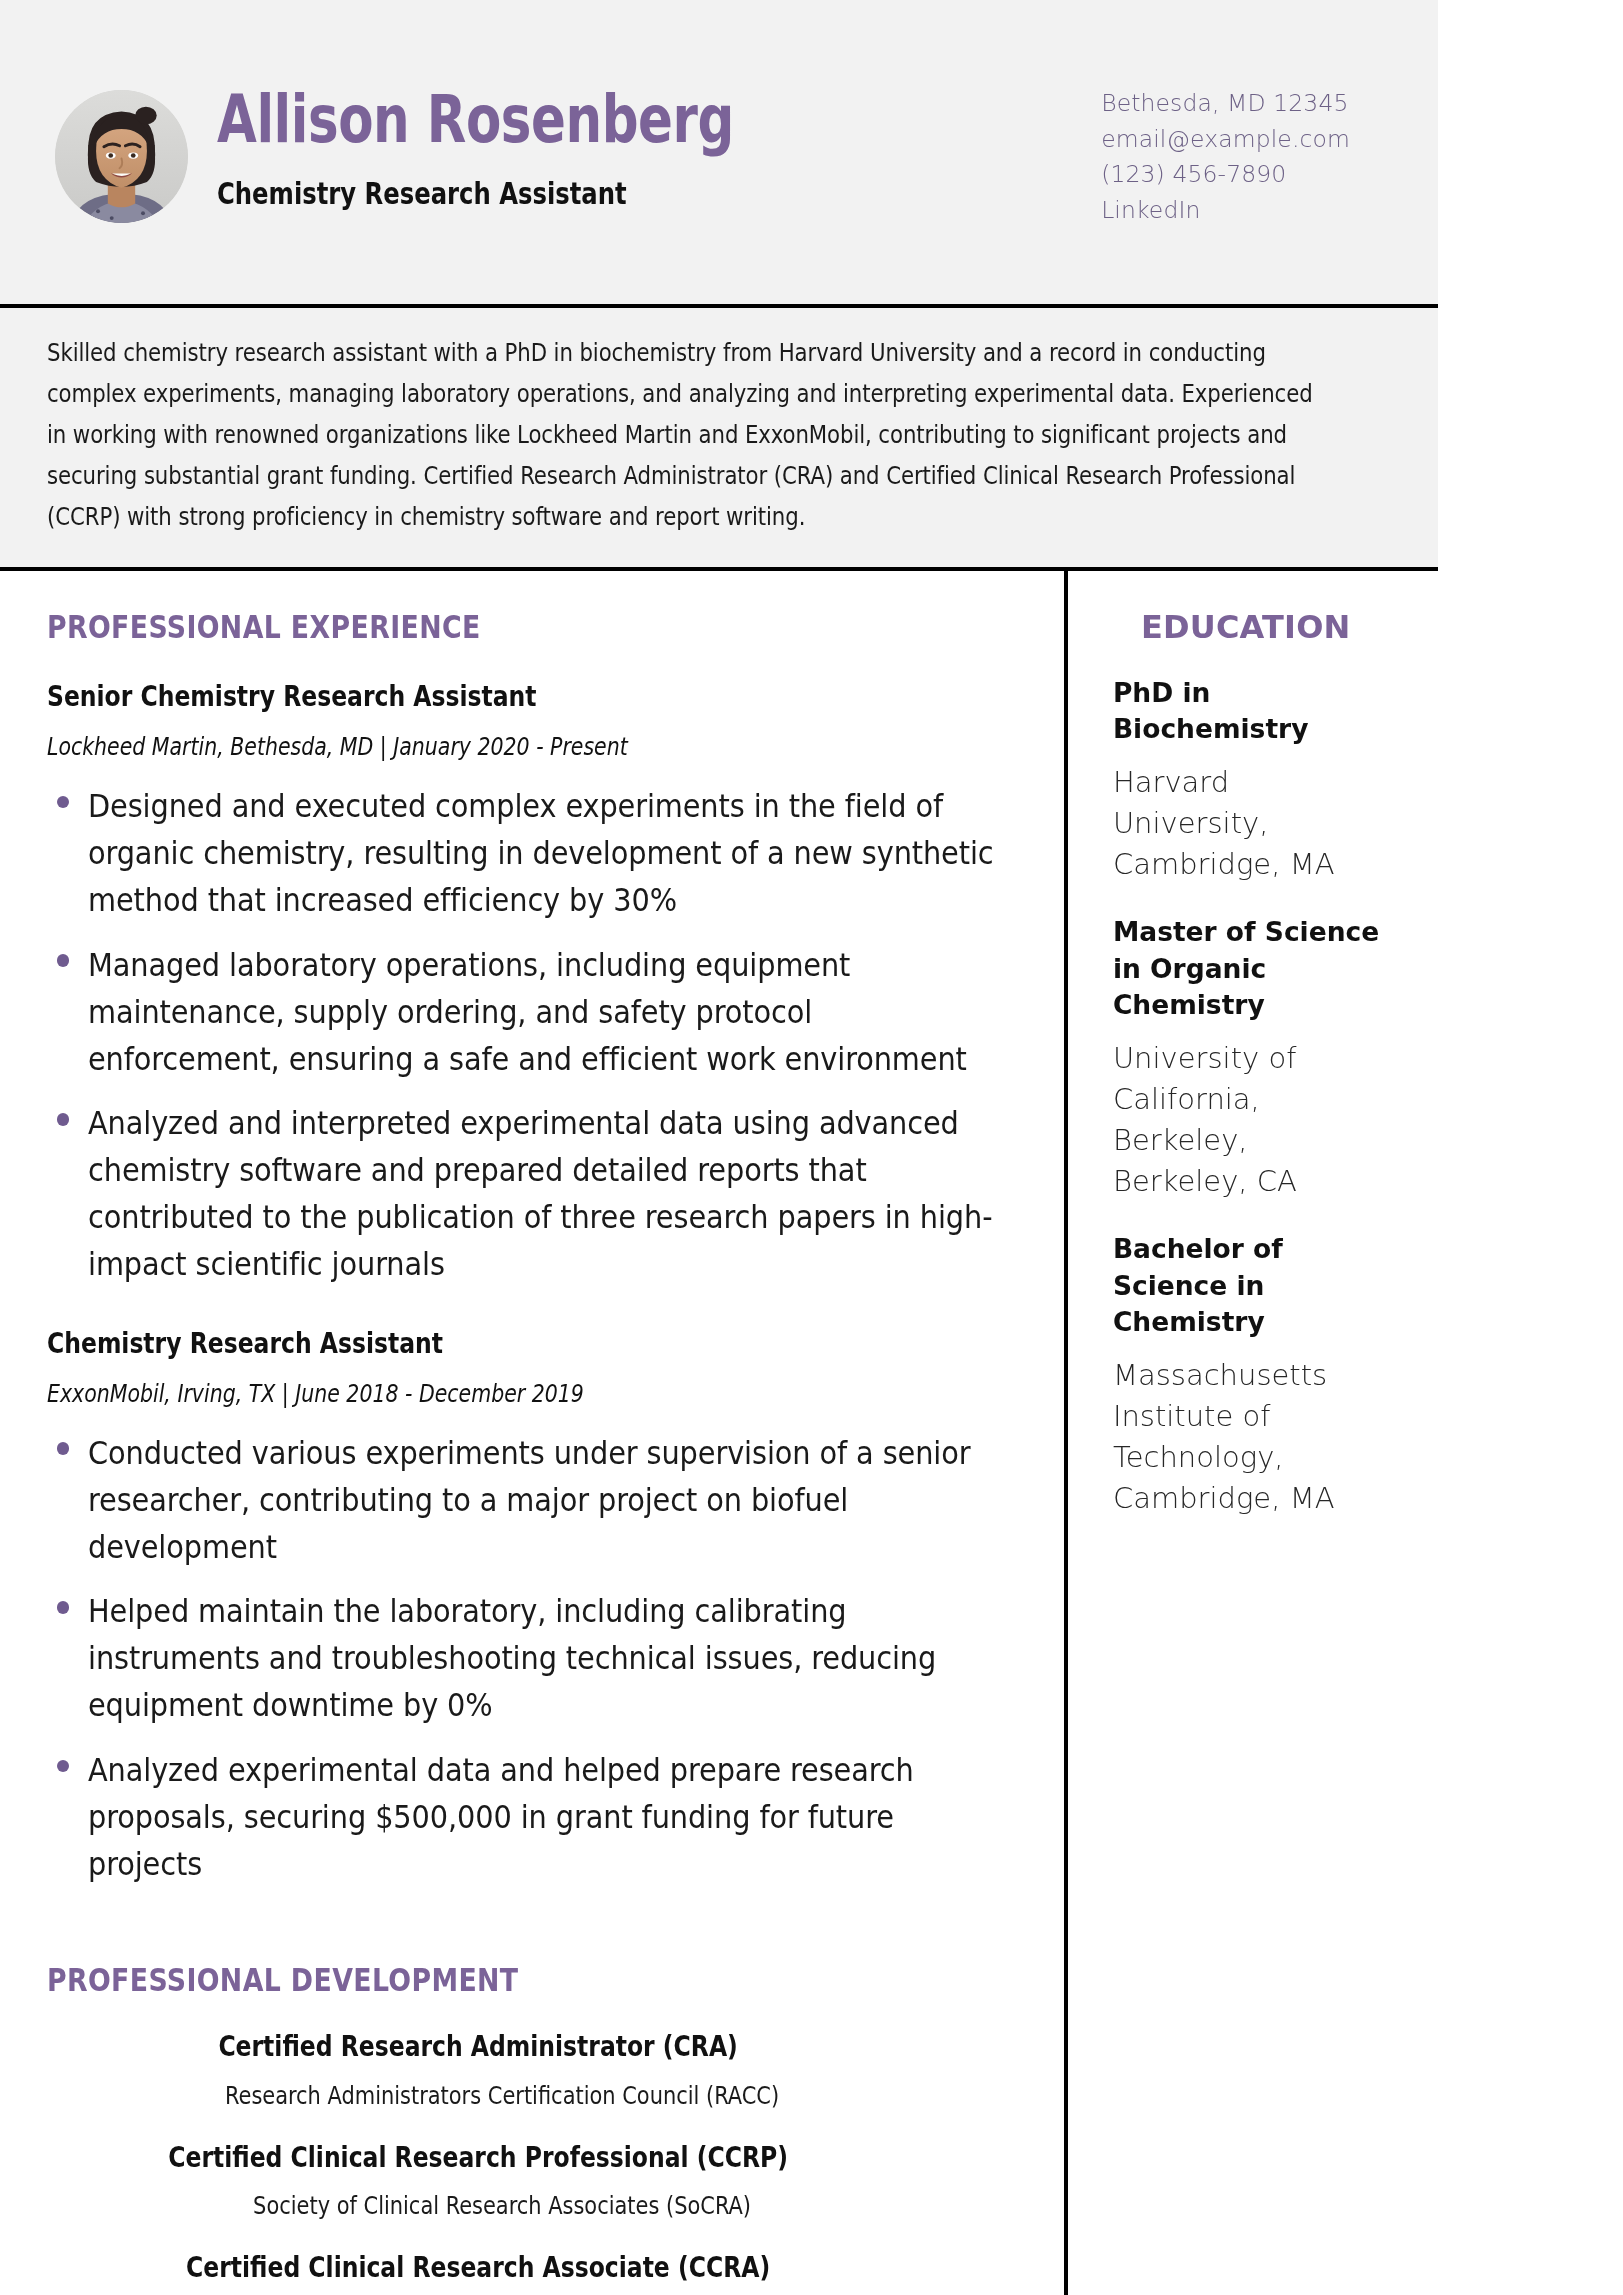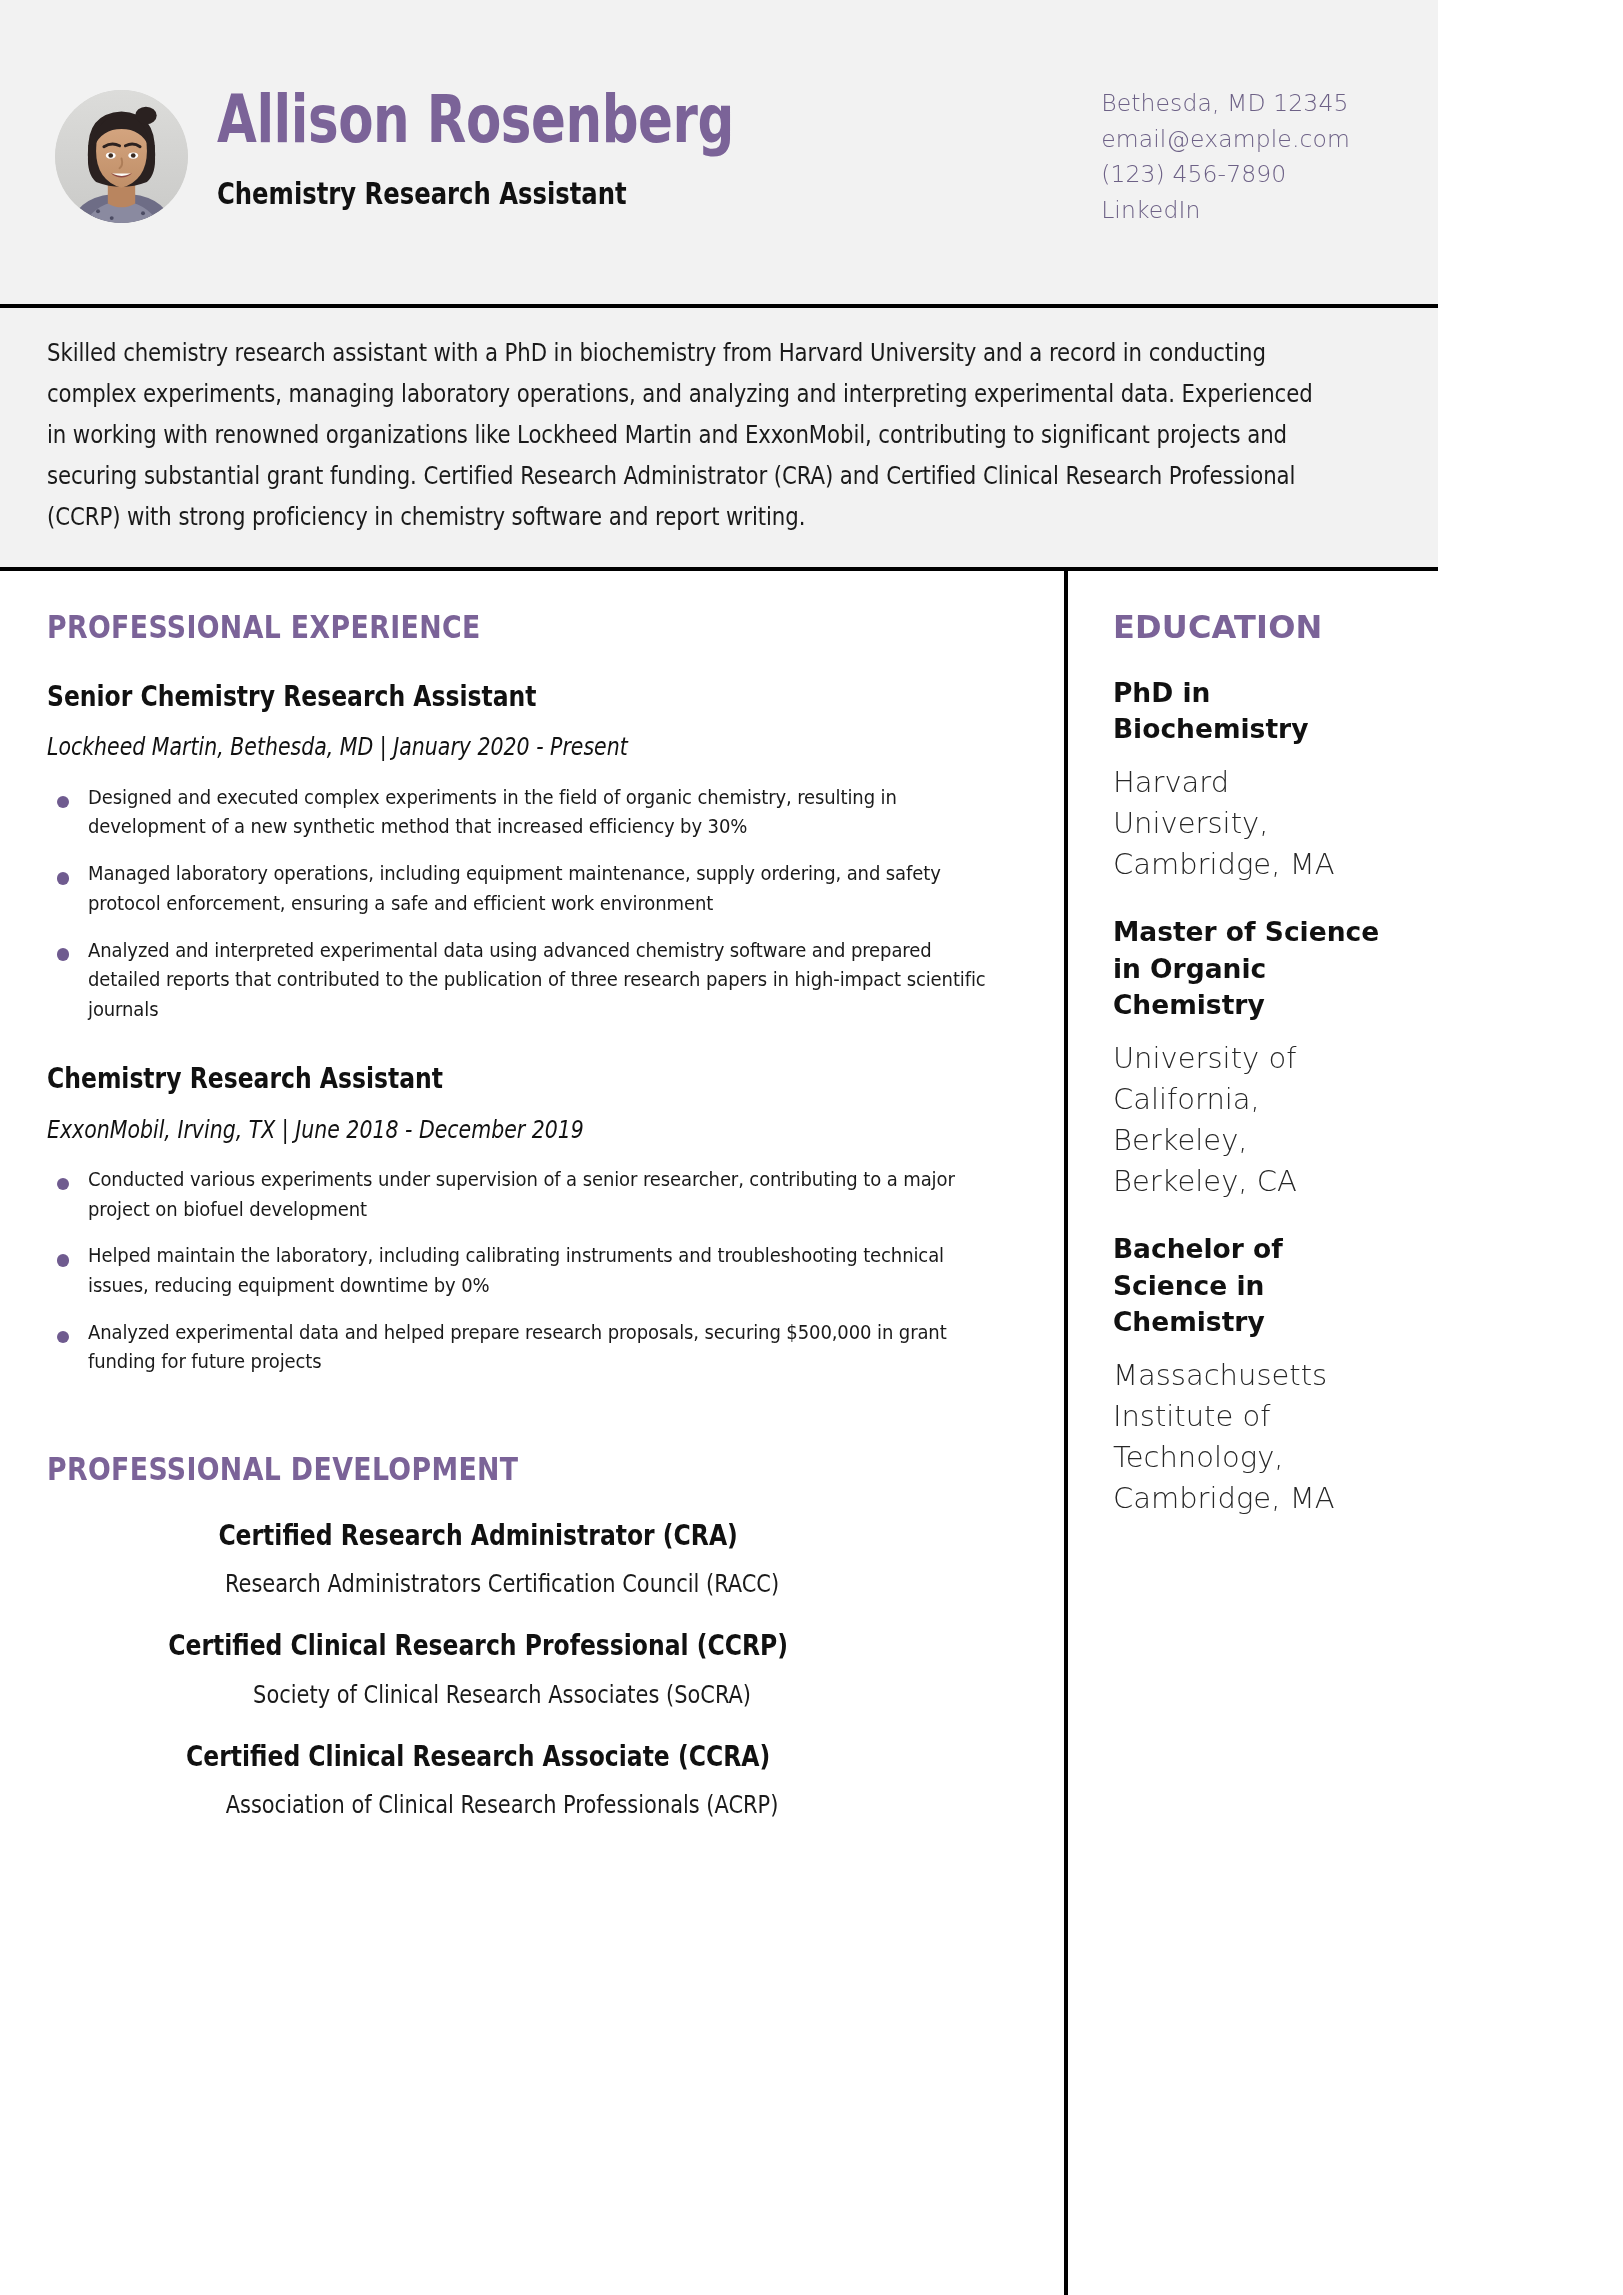--- a/index.html
+++ b/index.html
@@ -169,21 +169,21 @@
 
   ul.bullets {
     list-style: none;
     margin-top: 21.6px;
   }
   ul.bullets li {
     position: relative;
     padding-left: 41px;
     margin-top: 17.6px;
     font-family: "DejaVu Sans Condensed", "Liberation Sans Narrow", "Liberation Sans", sans-serif;
-    font-size: 20px;
+    font-size: 32px;
     line-height: 1.47;
     color: #1a1a1a;
     letter-spacing: -0.1px;
   }
   ul.bullets li .dot {
     position: absolute;
     left: 9.8px;
     top: 12.7px;
     width: 12.7px;
     height: 12.7px;
@@ -211,20 +211,21 @@
   }
 
   
   .section-title-right {
     font-family: "DejaVu Sans", sans-serif;
     font-weight: bold;
     font-size: 32px;
     letter-spacing: 0.2px;
     color: #7b6398;
     text-transform: uppercase;
+    margin-left: 28px;
   }
   .edu-entry { margin-top: 29px; }
   .edu-degree {
     font-family: "DejaVu Sans", sans-serif;
     font-weight: bold;
     font-size: 26.5px;
     line-height: 1.38;
     color: #111111;
   }
   .edu-school {

